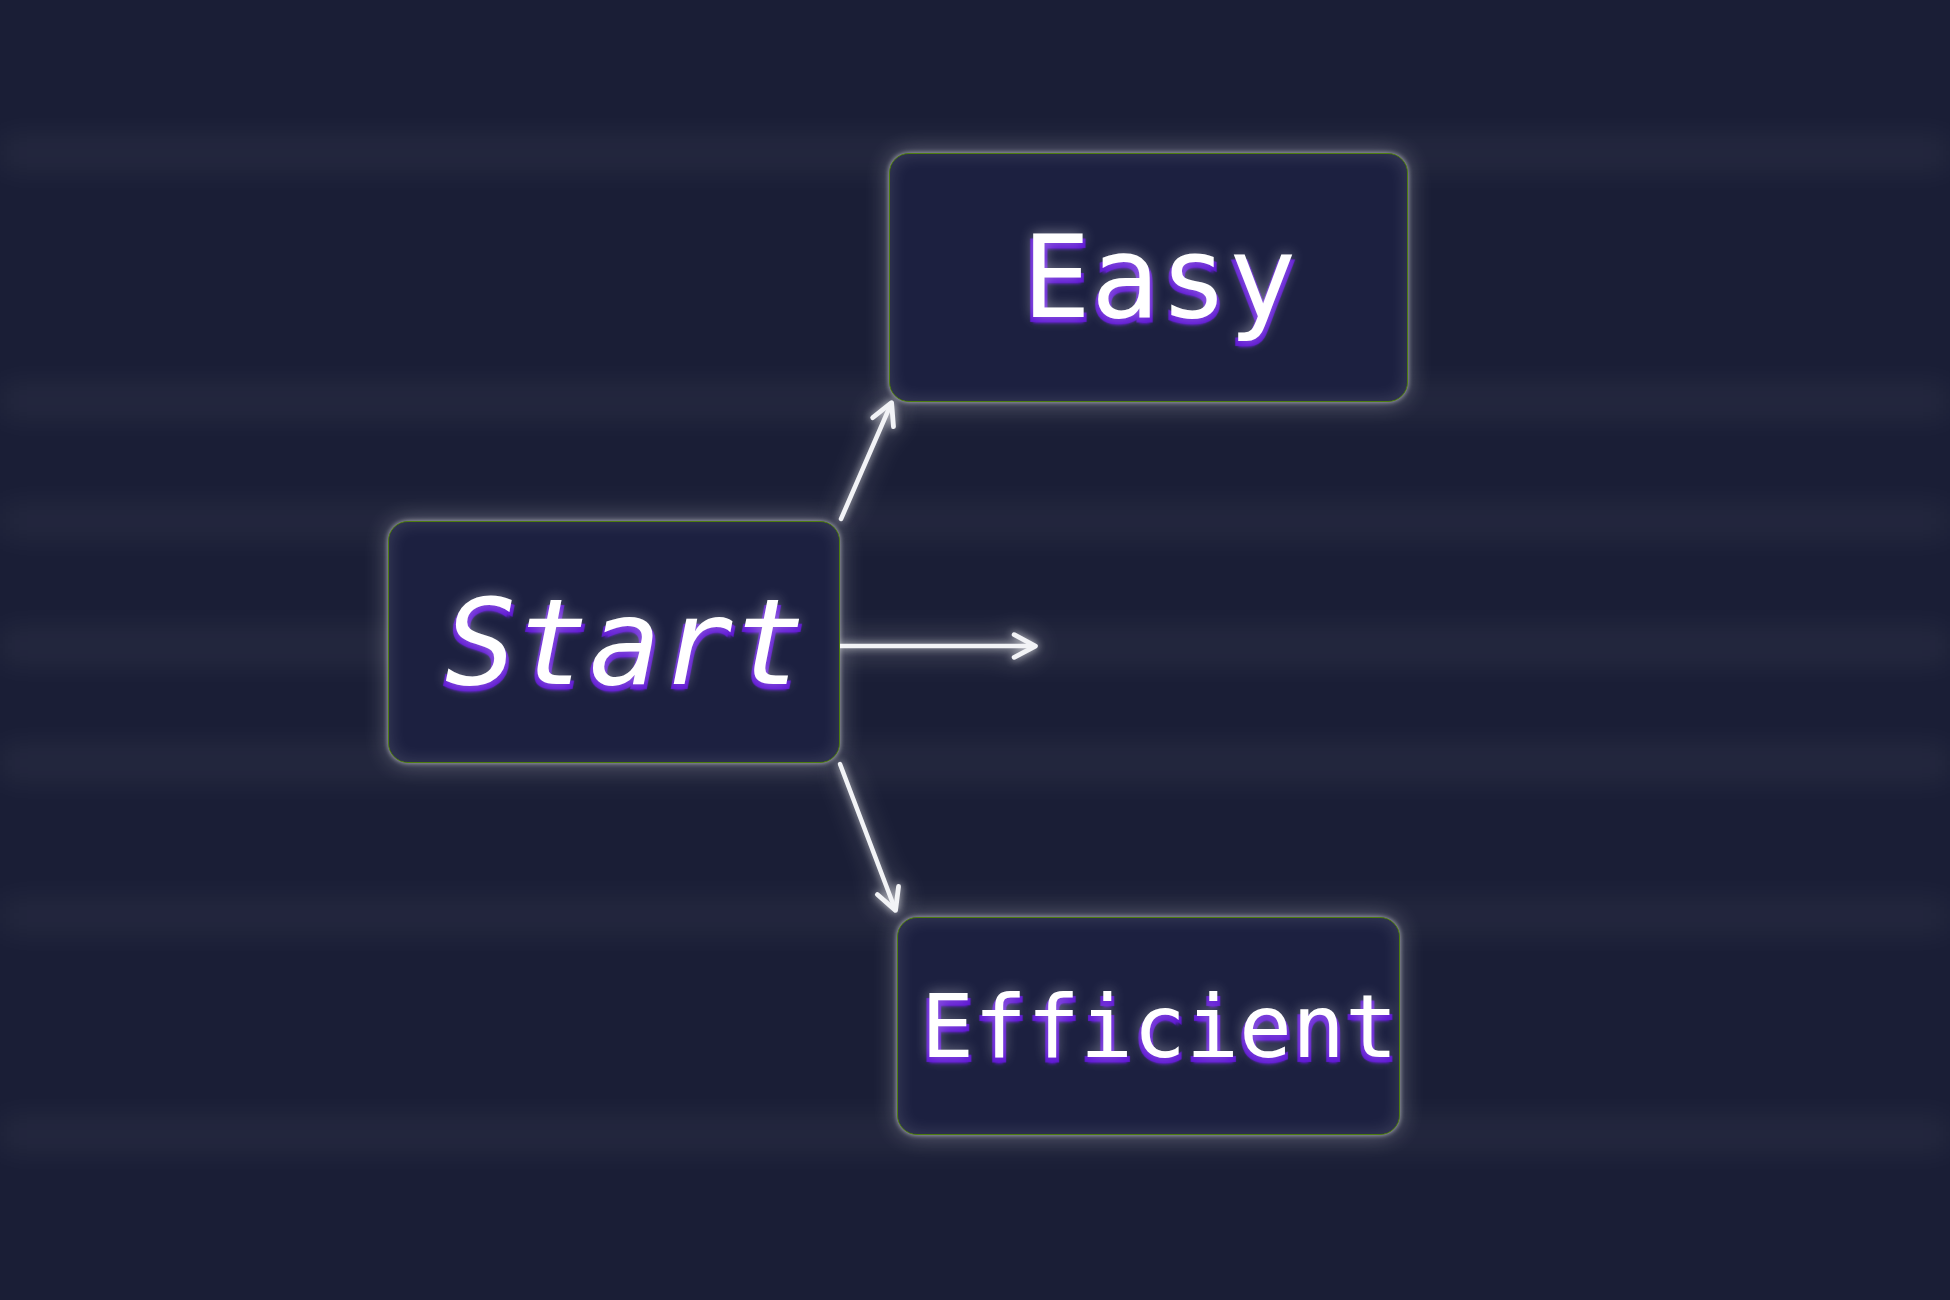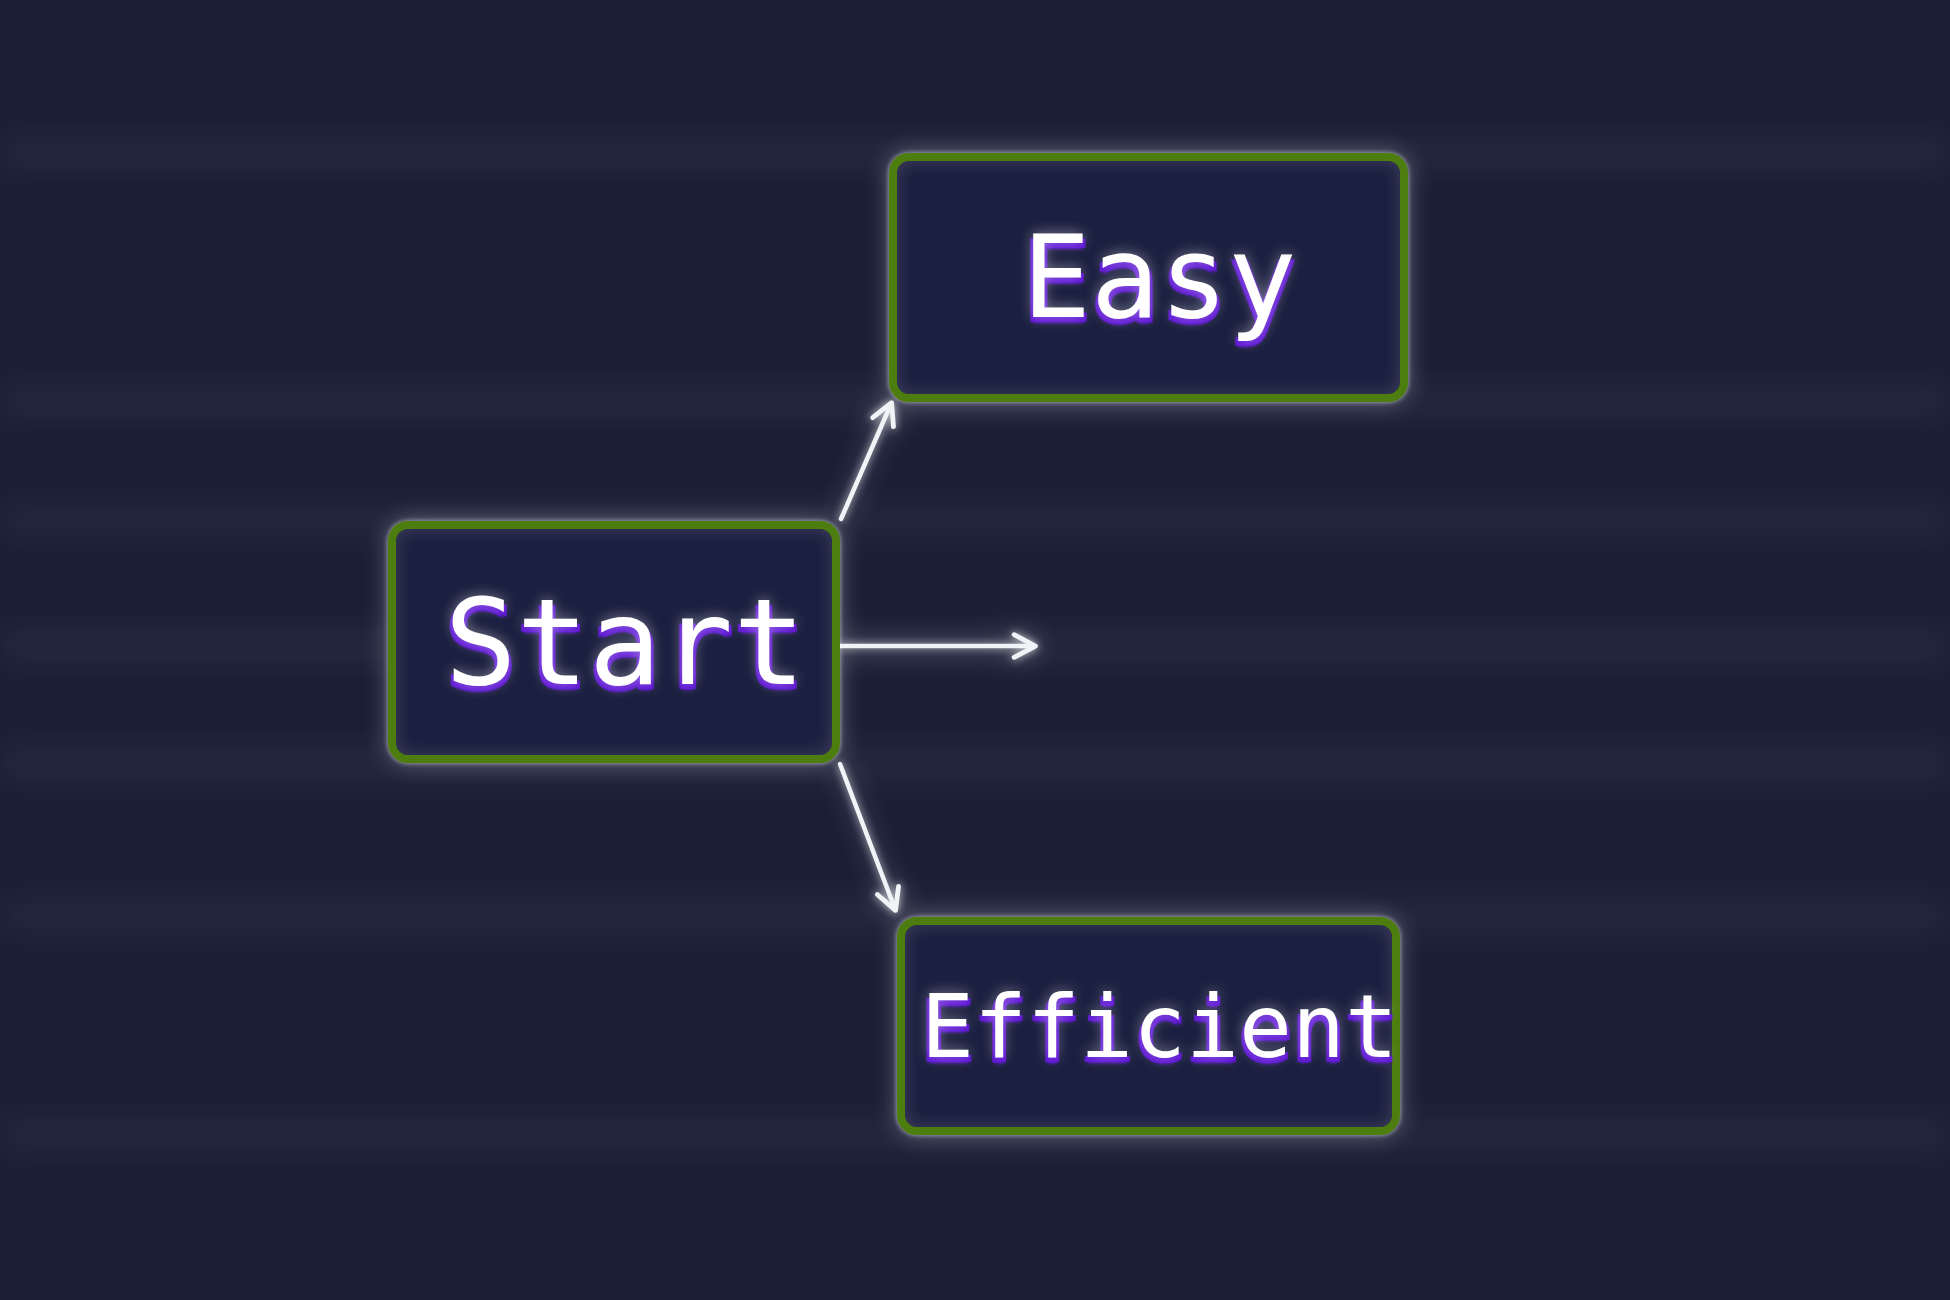--- a/index.html
+++ b/index.html
@@ -46,40 +46,40 @@
     filter: drop-shadow(0 0 4px rgba(255,255,255,.75)) drop-shadow(0 0 13px rgba(255,255,255,.35));
   }
 
   .node {
     position: absolute;
     display: flex;
     align-items: center;
     justify-content: center;
     box-sizing: border-box;
     background: #1c2040;
-    border: 8px solid #4d7c0f;
+    border: 1px solid #4d7c0f;
     border-radius: 20px;
     box-shadow:
       0 0 5px rgba(255,255,255,.6),
       0 0 24px rgba(255,255,255,.32),
       inset 0 0 18px rgba(255,255,255,.15);
     padding-left: 22px;
   }
 
   .node-label {
     color: #ffffff;
     white-space: nowrap;
     text-shadow:
       0 0 14px rgba(255,255,255,.45),
       -3px 5px 1px #5a10d2,
       3px 5px 1px #5a10d2,
       0 6px 3px #5a10d2;
   }
 
-  .node-start     { left: 388px;  top: 521px; width: 452px; height: 242px; font-size: 120px; }
+  .node-start     { left: 388px;  top: 521px; width: 452px; height: 242px; font-size: 120px; font-style: italic; }
   .node-easy      { left: 889px;  top: 153px; width: 519px; height: 249px; font-size: 114px; }
   .node-simple    { left: 1042px; top: 535px; width: 451px; height: 225px; font-size: 110px; }
   .node-efficient { left: 897px;  top: 917px; width: 503px; height: 218px; font-size: 88px; align-items: center;  }
 </style>
 </head>
 <body>
 
 <div class="canvas">
 
   <div class="bloom"></div>

